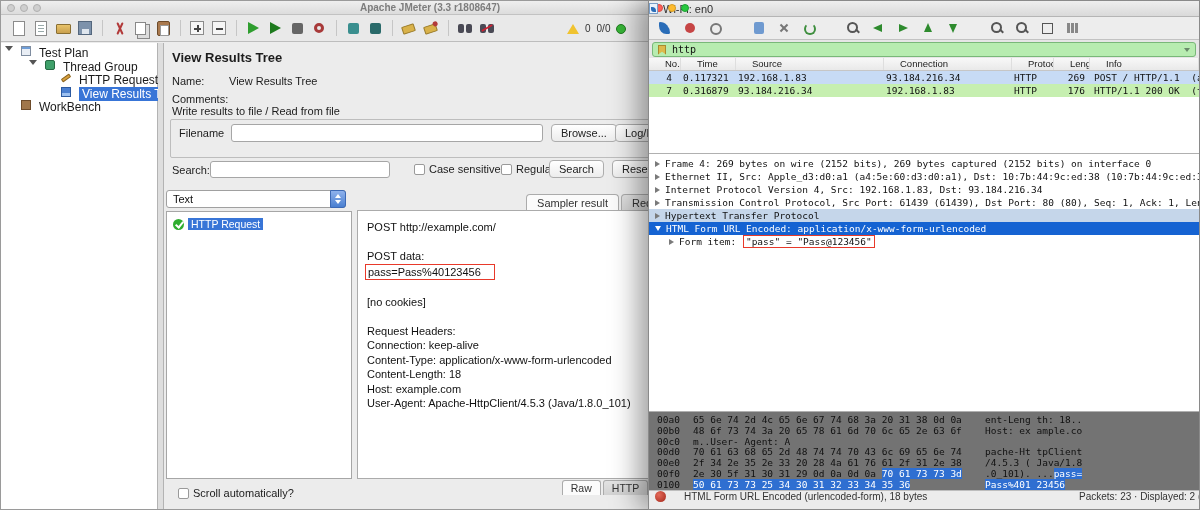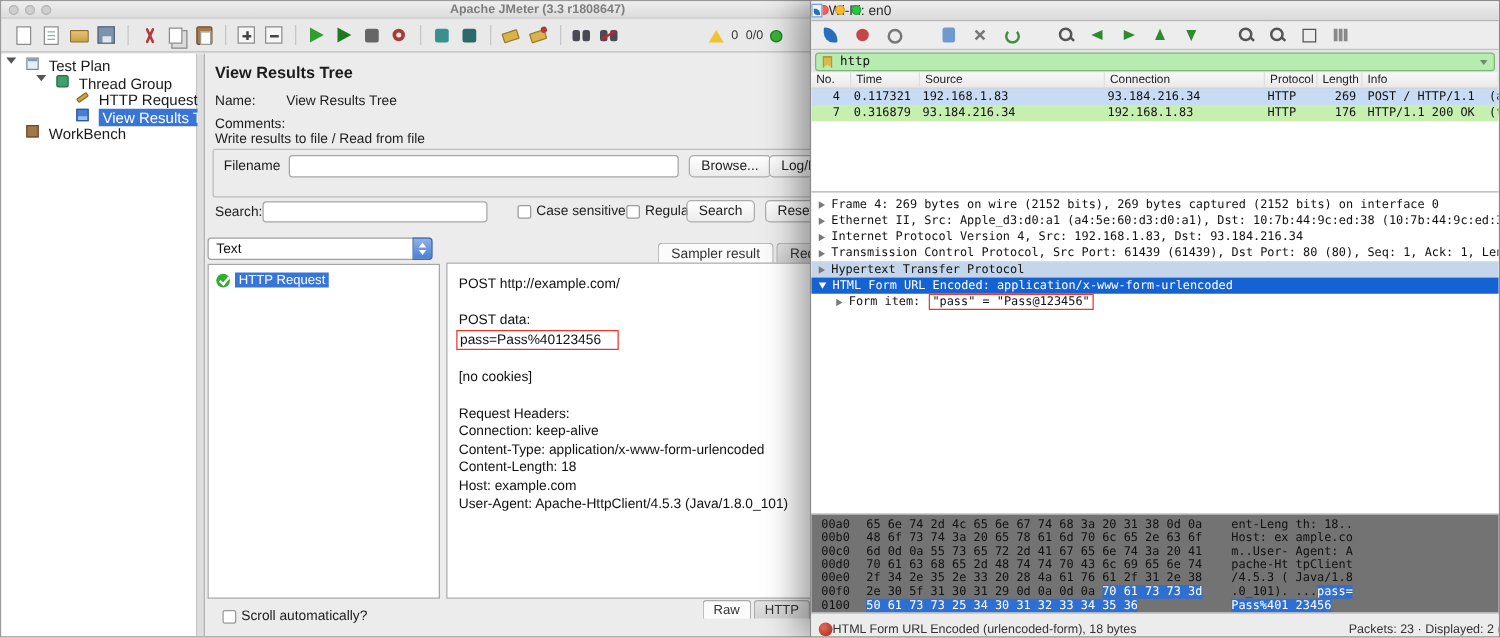--- a/index.html
+++ b/index.html
@@ -157,21 +157,21 @@
     align-items:center;padding:0 5px;gap:6px}
   .bookmark-icon{width:8px;height:10px;background:#ddb94a;border:1px solid #a98a2e;flex:none;
     clip-path:polygon(0 0,100% 0,100% 100%,50% 72%,0 100%)}
   .filter-text{font-family:"DejaVu Sans Mono",monospace;font-size:10px;color:#111}
   .filter-chevron{margin-left:auto;width:0;height:0;border-top:4px solid #6a8a6a;
     border-left:3.5px solid transparent;border-right:3.5px solid transparent}
 
   .pl{position:absolute;top:57px;left:0;right:0;height:95px;background:#fff;font-family:"DejaVu Sans Mono",monospace}
   .pl-header{height:13px;display:flex;background:linear-gradient(#f8f8f8,#e9e9e9);border-bottom:1px solid #c6c6c6;
     font-family:"Liberation Sans",sans-serif;font-size:9.5px;color:#222}
-  .pl-header>div{padding-left:4px;border-right:1px solid #dedede;line-height:12px;white-space:pre;overflow:hidden}
+  .pl-header>div{padding-left:16px;border-right:1px solid #dedede;line-height:12px;white-space:pre;overflow:hidden}
   .pl-row{height:13px;display:flex;font-size:9.5px;color:#111}
   .pl-row>div{line-height:13px;white-space:pre;overflow:hidden}
   .c-no{width:32px;flex:none}  .pl-row .c-no{text-align:right;padding-right:9px}
   .c-time{width:55px;flex:none;padding-left:2px}
   .c-src{width:148px;flex:none;padding-left:2px}
   .c-dst{width:128px;flex:none;padding-left:2px}
   .c-proto{width:42px;flex:none;padding-left:2px}
   .c-len{width:36px;flex:none} .pl-row .c-len{text-align:right;padding-right:5px}
   .c-info{flex:1;padding-left:4px}
   .pl-row1{background:#c7dbf5}
@@ -190,21 +190,21 @@
   .red-outline{border:1px solid #e8392a;padding:0 2px;margin-left:1px}
 
   .hex{position:absolute;top:410px;left:0;right:0;height:81px;background:#737373;border-top:1px solid #b0b0b0;
     font-family:"DejaVu Sans Mono",monospace;font-size:9.5px;color:#111;padding:3px 0 0 8px}
   .hx-row{display:flex;height:10.8px;line-height:10.8px;white-space:pre}
   .hx-off{width:36px;flex:none}
   .hx-bytes{width:292px;flex:none}
   .hx-hl{background:#2f6fd1;color:#fff}
 
   .ws-status{position:absolute;bottom:0;left:0;right:0;height:19px;background:#ececec;border-top:1px solid #bdbdbd;
-    display:flex;align-items:flex-end;gap:0;padding:0 6px;font-size:10px;color:#333;overflow:hidden}
+    display:flex;align-items:flex-start;gap:18px;padding:0 6px;font-size:10px;color:#333;overflow:hidden}
   .expert-icon{width:11px;height:11px;border-radius:50%;flex:none;
     background:radial-gradient(circle at 35% 35%,#e46a5a,#a3271a)}
   .status-right{position:absolute;left:430px;white-space:pre}
 </style>
 </head>
 <body>
 
 <div id="stage">
 
   <section class="jmeter">
@@ -490,21 +490,21 @@
     </div>
 
     <div class="hex">
       <div class="hx-row">
         <span class="hx-off">00a0</span><span class="hx-bytes"><span>65 6e 74 2d 4c 65 6e 67 74 68 3a 20 31 38 0d 0a</span><span class="hx-hl"></span></span><span><span>ent-Leng th: 18..</span><span class="hx-hl"></span></span>
       </div>
       <div class="hx-row">
         <span class="hx-off">00b0</span><span class="hx-bytes"><span>48 6f 73 74 3a 20 65 78 61 6d 70 6c 65 2e 63 6f</span><span class="hx-hl"></span></span><span><span>Host: ex ample.co</span><span class="hx-hl"></span></span>
       </div>
       <div class="hx-row">
-        <span class="hx-off">00c0</span><span class="hx-bytes"><span>6d 0d 0a 55 73 65 72 2d 41 67 65 6e 74 3a 20 41</span><span class="hx-hl"></span></span><span><span>m..User- Agent: A</span><span class="hx-hl"></span></span>
+        <span class="hx-off">00c0</span><span><span>m..User- Agent: A</span><span class="hx-hl"></span></span>
       </div>
       <div class="hx-row">
         <span class="hx-off">00d0</span><span class="hx-bytes"><span>70 61 63 68 65 2d 48 74 74 70 43 6c 69 65 6e 74</span><span class="hx-hl"></span></span><span><span>pache-Ht tpClient</span><span class="hx-hl"></span></span>
       </div>
       <div class="hx-row">
         <span class="hx-off">00e0</span><span class="hx-bytes"><span>2f 34 2e 35 2e 33 20 28 4a 61 76 61 2f 31 2e 38</span><span class="hx-hl"></span></span><span><span>/4.5.3 ( Java/1.8</span><span class="hx-hl"></span></span>
       </div>
       <div class="hx-row">
         <span class="hx-off">00f0</span><span class="hx-bytes"><span>2e 30 5f 31 30 31 29 0d 0a 0d 0a </span><span class="hx-hl">70 61 73 73 3d</span></span><span><span>.0_101). ...</span><span class="hx-hl">pass=</span></span>
       </div>

